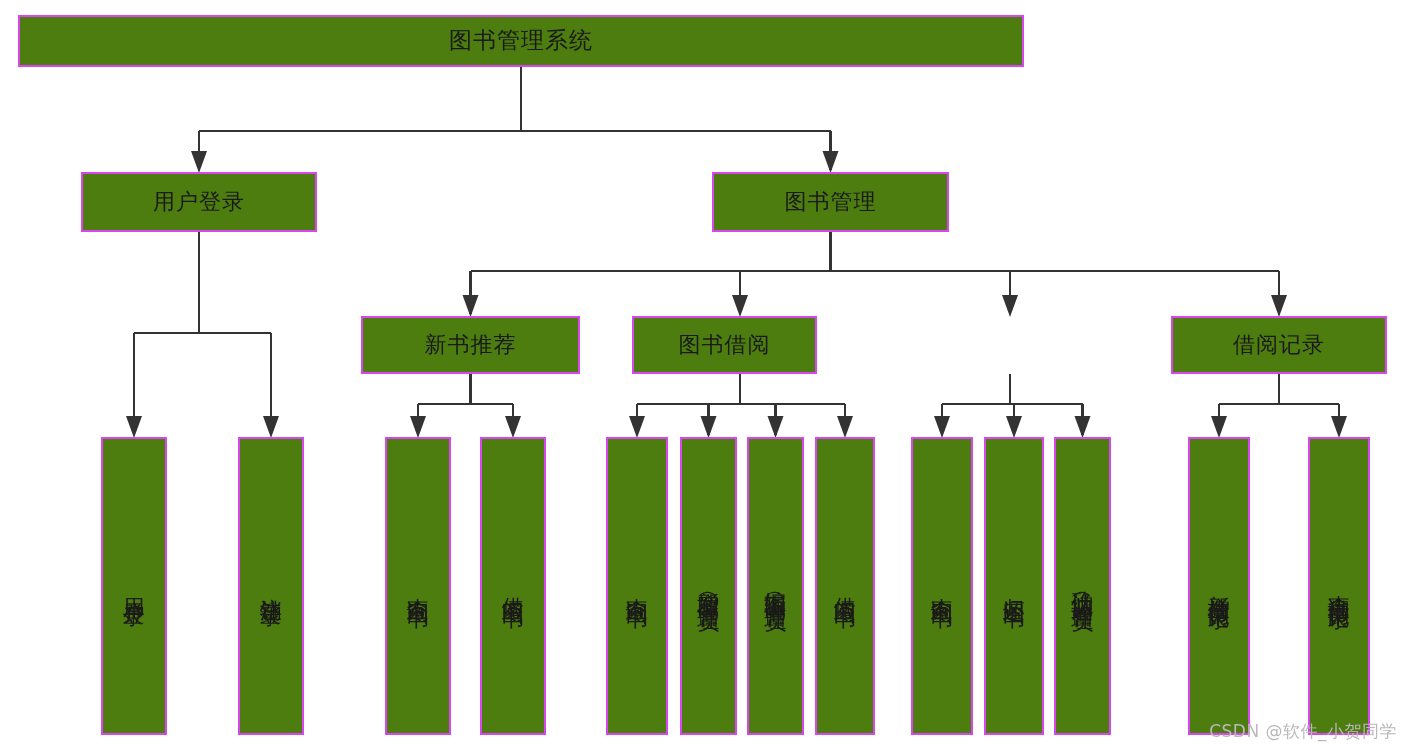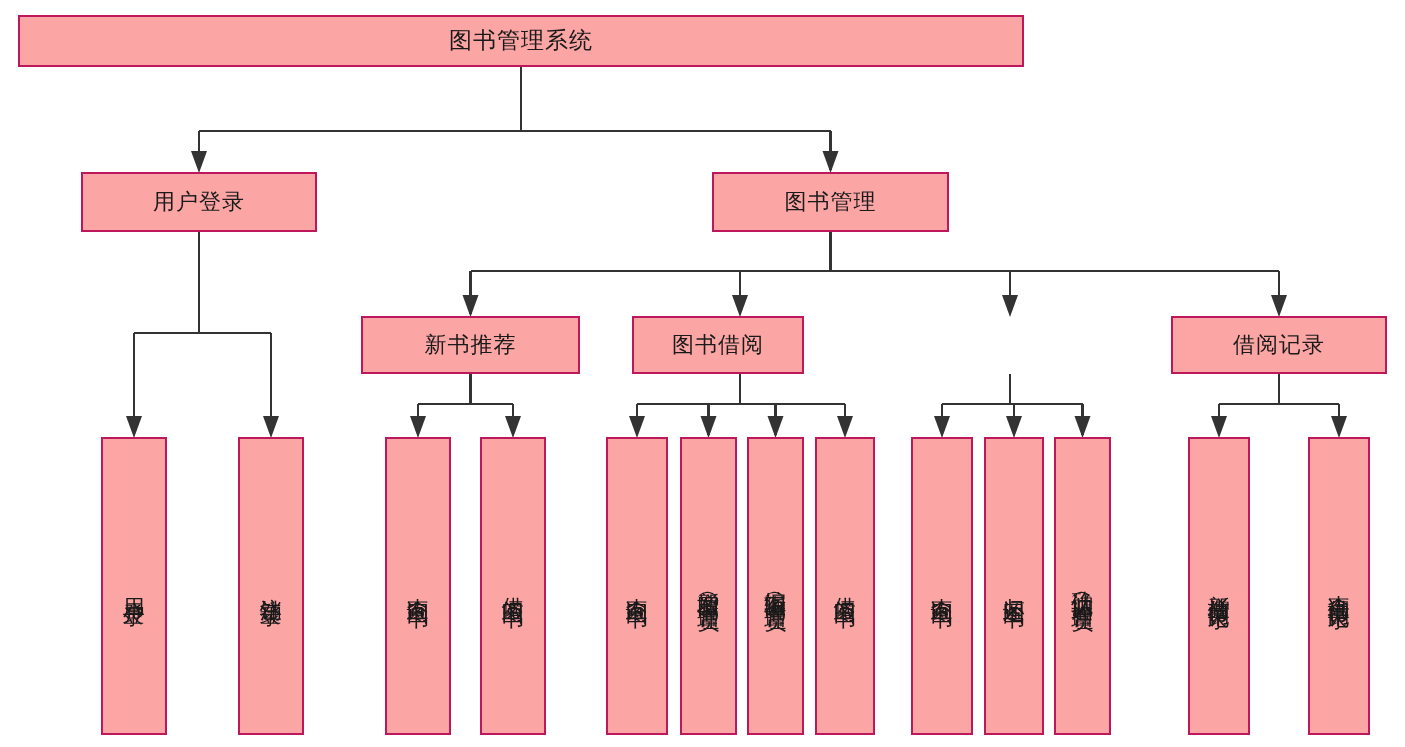--- a/index.html
+++ b/index.html
@@ -22,22 +22,22 @@
     position: absolute;
     left: 0;
     top: 0;
     width: 1405px;
     height: 747px;
     pointer-events: none;
   }
   .node {
     position: absolute;
     box-sizing: border-box;
-    background: #fca5a5;
-    border: 2px solid #be185d;
+    background: #4d7c0f;
+    border: 2px solid #d946ef;
     display: flex;
     align-items: center;
     justify-content: center;
     color: #1a1a1a;
     text-align: center;
     z-index: 2;
   }
   .node.horiz {
     font-size: 22px;
     letter-spacing: 1px;
@@ -138,21 +138,21 @@
   <div class="node horiz" style="left: 81px; top: 172px; width: 236px; height: 60px;">
     <span class="label">用户登录</span>
   </div>
   <div class="node horiz" style="left: 361px; top: 316px; width: 219px; height: 58px;">
     <span class="label">新书推荐</span>
   </div>
 
   <div class="node horiz" style="left: 712px; top: 172px; width: 237px; height: 60px;">
     <span class="label">图书管理</span>
   </div>
-  <div class="node horiz" style="left: 632px; top: 316px; width: 172px; height: 58px;">
+  <div class="node horiz" style="left: 632px; top: 316px; width: 185px; height: 58px;">
     <span class="label">图书借阅</span>
   </div>
   <div class="node horiz" style="left: 1171px; top: 316px; width: 216px; height: 58px;">
     <span class="label">借阅记录</span>
   </div>
 
   <div class="node vert" style="left: 101px; top: 437px; width: 66px; height: 298px;">
     <span class="label">用户登录</span>
   </div>
   <div class="node vert" style="left: 238px; top: 437px; width: 66px; height: 298px;">
@@ -189,13 +189,14 @@
     <span class="label">确认归还（管理员）</span>
   </div>
 
   <div class="node vert" style="left: 1188px; top: 437px; width: 62px; height: 298px;">
     <span class="label">新增借阅记录</span>
   </div>
   <div class="node vert" style="left: 1308px; top: 437px; width: 62px; height: 298px;">
     <span class="label">查询借阅记录</span>
   </div>
 
+  <div id="watermark">CSDN @软件_小贺同学</div>
 </div>
 
 </body></html>

